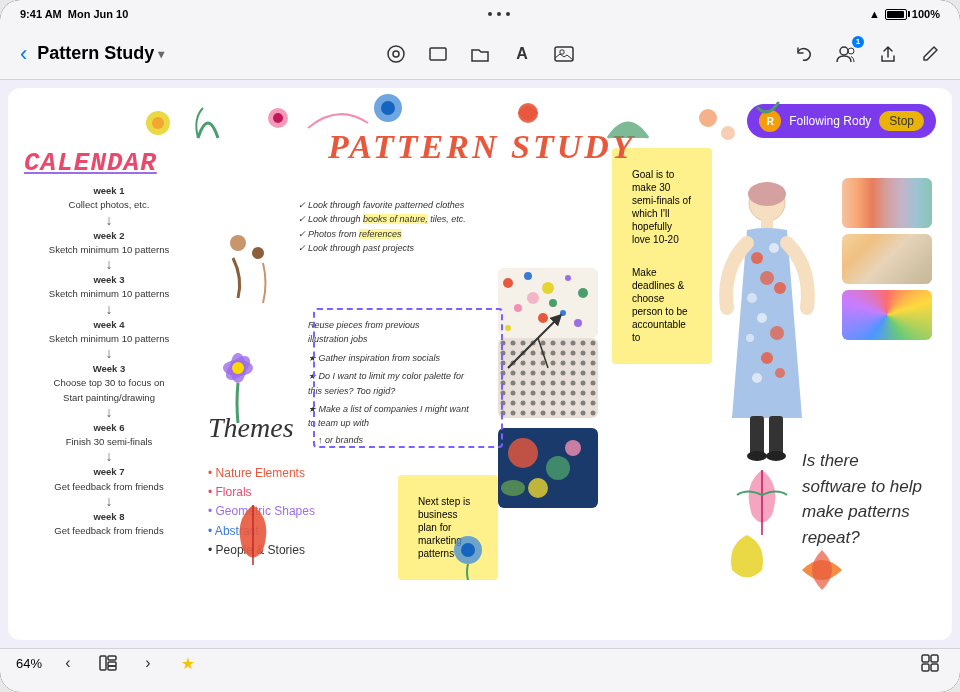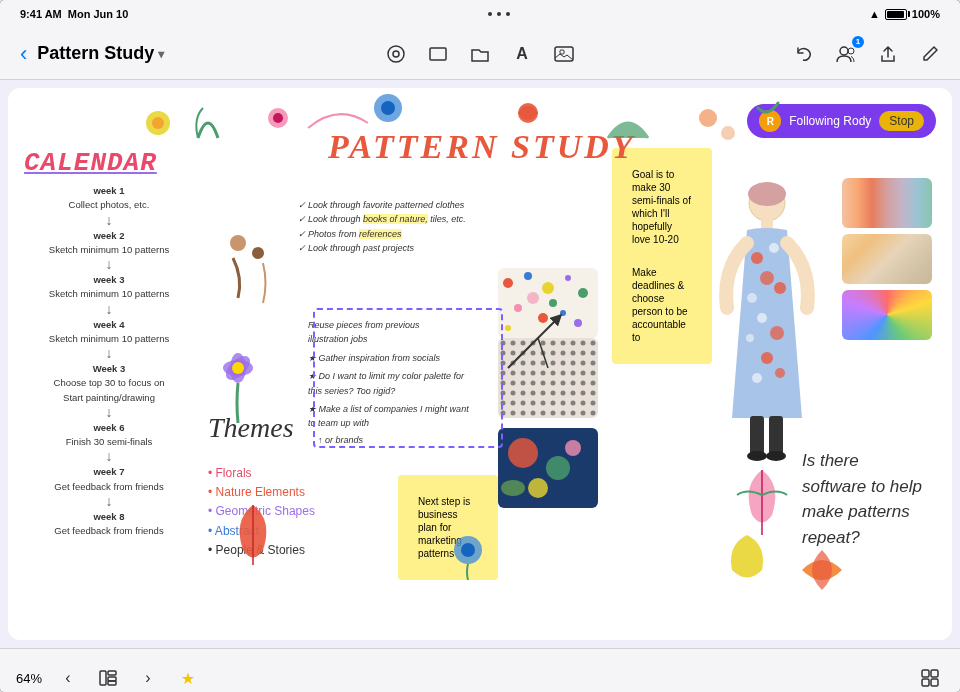--- a/index.html
+++ b/index.html
@@ -11,21 +11,21 @@
       font-family: -apple-system, BlinkMacSystemFont, 'Helvetica Neue', sans-serif;
       overflow: hidden;
       position: relative;
     }
 
     
     .ipad-frame {
       width: 960px;
       height: 692px;
       background: #1a1a1a;
-      border-radius: 4px;
+      border-radius: 20px;
       position: relative;
       overflow: hidden;
     }
 
     
     .status-bar {
       height: 28px;
       background: #f5f5f7;
       display: flex;
       align-items: center;
@@ -185,21 +185,21 @@
       font-weight: 500;
       cursor: pointer;
     }
 
     
     .bottom-toolbar {
       height: 44px;
       background: #f5f5f7;
       border-top: 1px solid #d1d1d6;
       display: flex;
-      align-items: flex-end;
+      align-items: flex-start;
       padding: 0 16px;
       justify-content: space-between;
     }
 
     .bottom-left {
       display: flex;
       align-items: center;
       gap: 12px;
     }
 
@@ -582,22 +582,22 @@
           <div>✓ Look through past projects</div>
         </div>
 
         <div class="small-text-note" style="right: 30px; bottom: 90px; width: 120px; font-size: 17px; font-style: italic; text-align: left;">
           <span>Is there software to help make patterns repeat?</span>
         </div>
 
         <div class="themes-section">
           <div class="themes-title">Themes</div>
           <div>
+            <div class="theme-item" style="color:#e8583c;">• Nature Elements</div>
             <div class="theme-item">• Florals</div>
-            <div class="theme-item" style="color:#e8583c;">• Nature Elements</div>
             <div class="theme-item" style="color:#9b6ee8;">• Geometric Shapes</div>
             <div class="theme-item" style="color:#3a7bd5;">• Abstract</div>
             <div class="theme-item" style="color:#333;">• People &amp; Stories</div>
           </div>
         </div>
 
         <div class="swatch-container">
           <div class="swatch">
             <div class="swatch-stripes"></div>
           </div>

